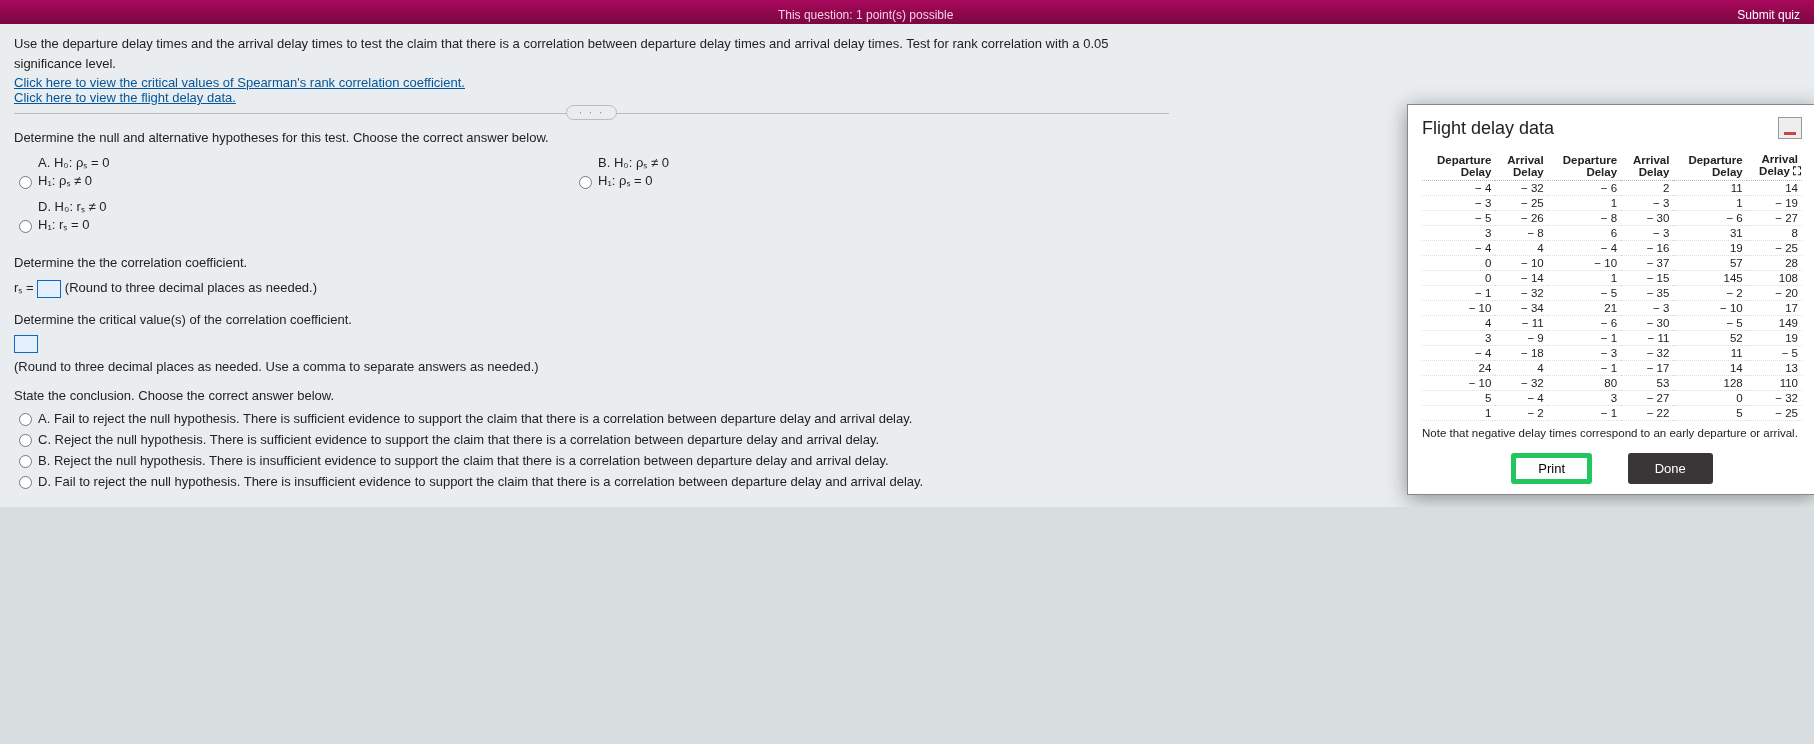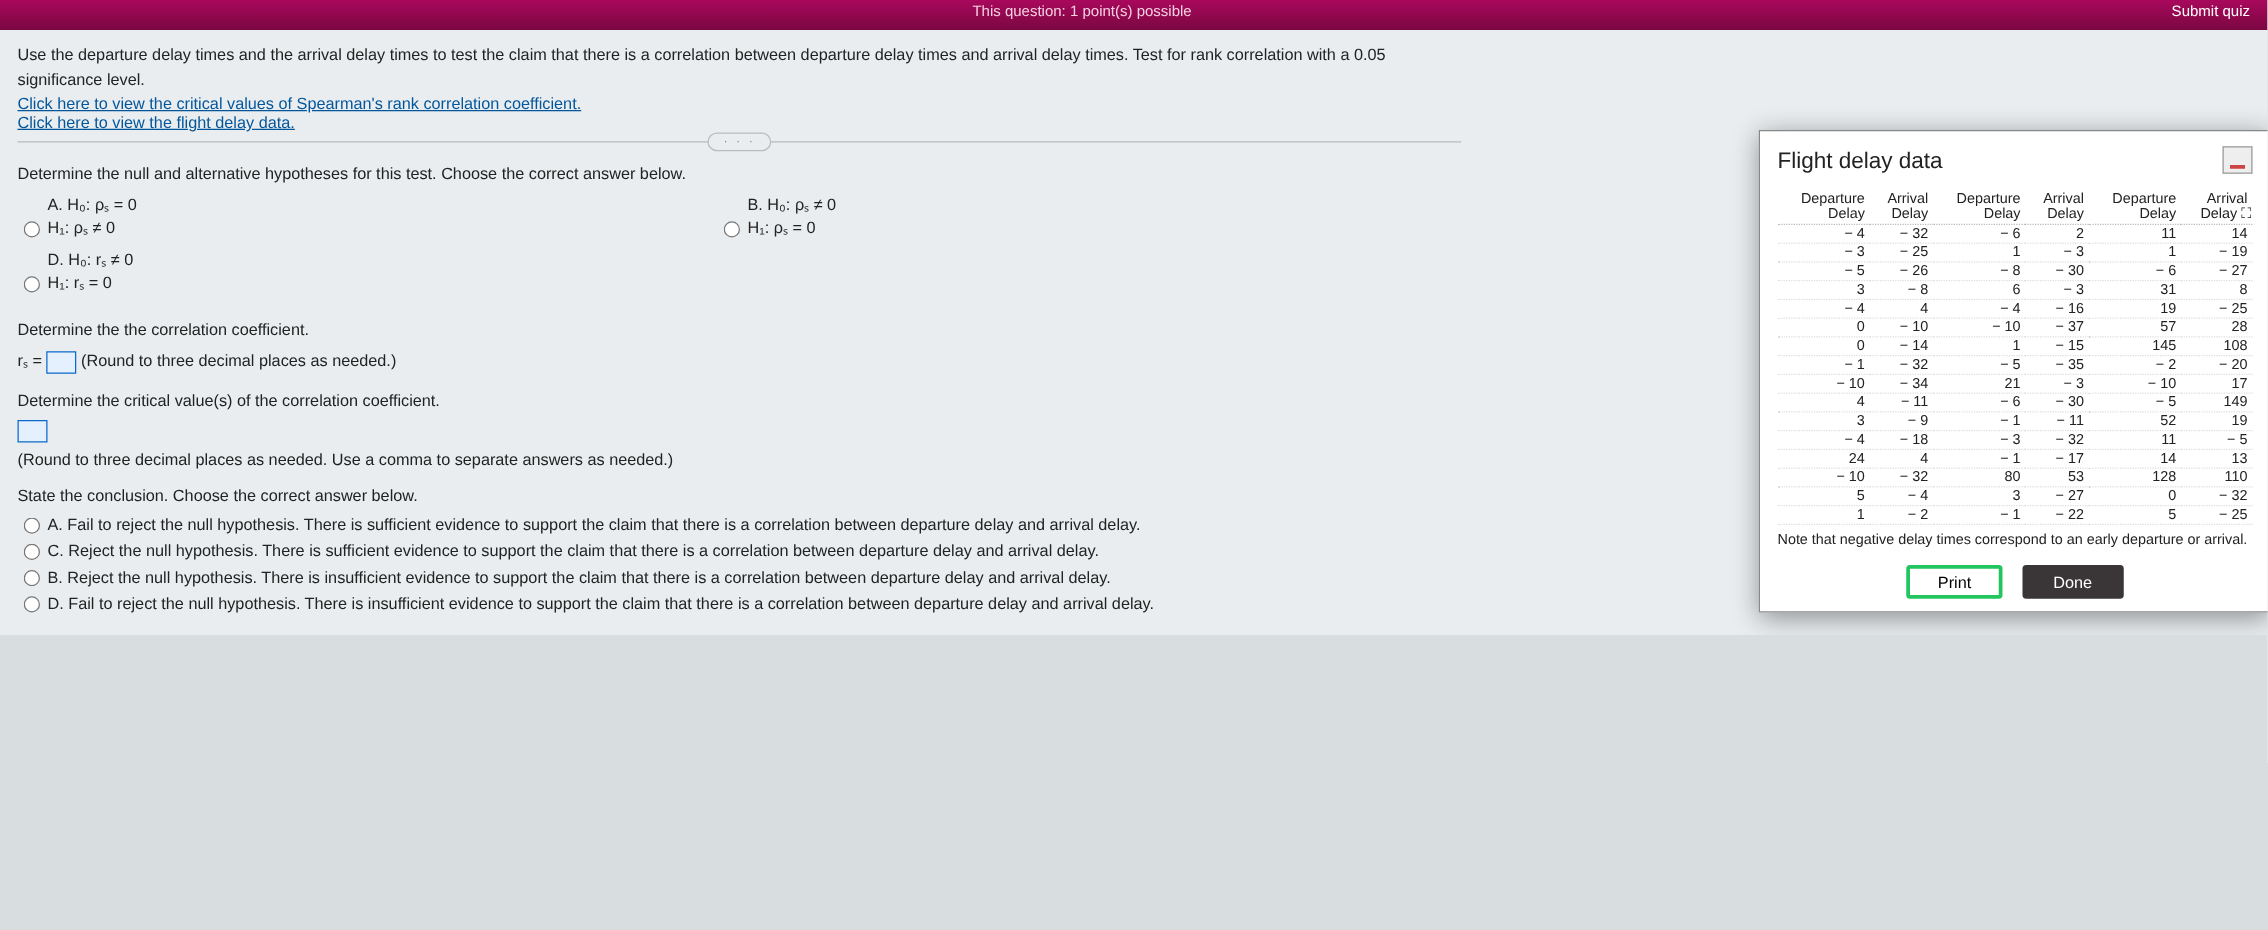--- a/index.html
+++ b/index.html
@@ -1,16 +1,16 @@
 <!DOCTYPE html>
 <html><head>
 <meta charset="utf-8">
 <style>
 body{margin:0;font-family:Arial,Helvetica,sans-serif;font-size:13px;color:#222;background:#d8dde0}
-.topbar{background:linear-gradient(to bottom,#a9085c,#7a0742);color:#fff;height:20px;padding:2px 14px;font-size:12px;display:flex;justify-content:flex-end;align-items:flex-start;gap:20px}
+.topbar{background:linear-gradient(to bottom,#a9085c,#7a0742);color:#fff;height:20px;padding:2px 14px;font-size:12px;display:flex;justify-content:flex-end;align-items:flex-end;gap:20px}
 .topbar .left{flex:1;text-align:center;color:#f5d0e0}
 .main{background:#e9edef;padding:10px 14px 4px;position:relative}
 .instr{font-size:13px;line-height:1.5;margin-bottom:2px}
 .link{color:#03569b;text-decoration:underline;cursor:pointer}
 .divider{border:none;border-top:1px solid #b8bcbf;margin:8px 0 14px}
 .divider-label{text-align:center;margin-top:-24px;margin-bottom:10px}
 .divider-label span{display:inline-block;background:#e9edef;border:1px solid #bbb;border-radius:12px;padding:1px 12px;font-size:10px;letter-spacing:2px;color:#888}
 .q{margin-bottom:14px}
 .prompt{margin-bottom:8px}
 .opts{display:flex;flex-wrap:wrap;max-width:1120px}
@@ -19,26 +19,26 @@
 .opt .lbl{white-space:pre-line}
 .optwide{width:100%;display:flex;align-items:flex-start;margin-bottom:6px}
 .optwide input[type=radio]{margin-top:2px;margin-right:6px;flex-shrink:0}
 .tinybox{width:22px;height:16px;border:1px solid #0a6ac9;background:#e5f0ff;display:inline-block;vertical-align:middle}
 .popup{position:absolute;right:-3px;top:80px;width:380px;background:#fff;border:1px solid #888;box-shadow:0 4px 20px rgba(0,0,0,.4);padding:12px 14px 10px}
 .popup .hdr{display:flex;justify-content:space-between;align-items:center;margin-bottom:12px}
 .popup h3{margin:0;font-weight:400;font-size:18px}
 .minbtn{width:22px;height:20px;border:1px solid #999;background:#eee;display:flex;align-items:flex-end;justify-content:center;font-size:12px;cursor:pointer}
 .minbtn span{width:12px;border-bottom:3px solid #c44;display:block;margin-bottom:3px}
 table.data{border-collapse:collapse;width:100%;font-size:11.5px}
-table.data th{font-weight:400;text-align:right;padding:2px 4px;border-bottom:1px dotted #bbb}
+table.data th{font-weight:700;text-align:right;padding:2px 4px;border-bottom:1px dotted #bbb}
 table.data td{text-align:right;padding:1px 4px;border-bottom:1px dotted #ddd}
 .fullcol{display:inline-block;width:5px;text-align:center;vertical-align:middle}
 .note{font-size:11.5px;margin:6px 0 14px}
 .popbtns{text-align:center}
-.popbtns button{padding:3px 22px;margin:0 6px;font-size:13px;border:3px solid #22c55e;background:#fff;border-radius:3px;cursor:pointer}
+.popbtns button{padding:3px 22px;margin:0 16px;font-size:13px;border:5px solid #22c55e;background:#fff;border-radius:3px;cursor:pointer}
 .popbtns button.done{background:#3a3637;color:#fff;border-color:#3a3637}
 .bodywrap{display:flex}
 .left-content{flex:1;max-width:1155px}
 </style>
 </head>
 <body>
 
 <div class="topbar">
   <div class="left">This question: 1 point(s) possible</div>
   <div>Submit quiz</div>

